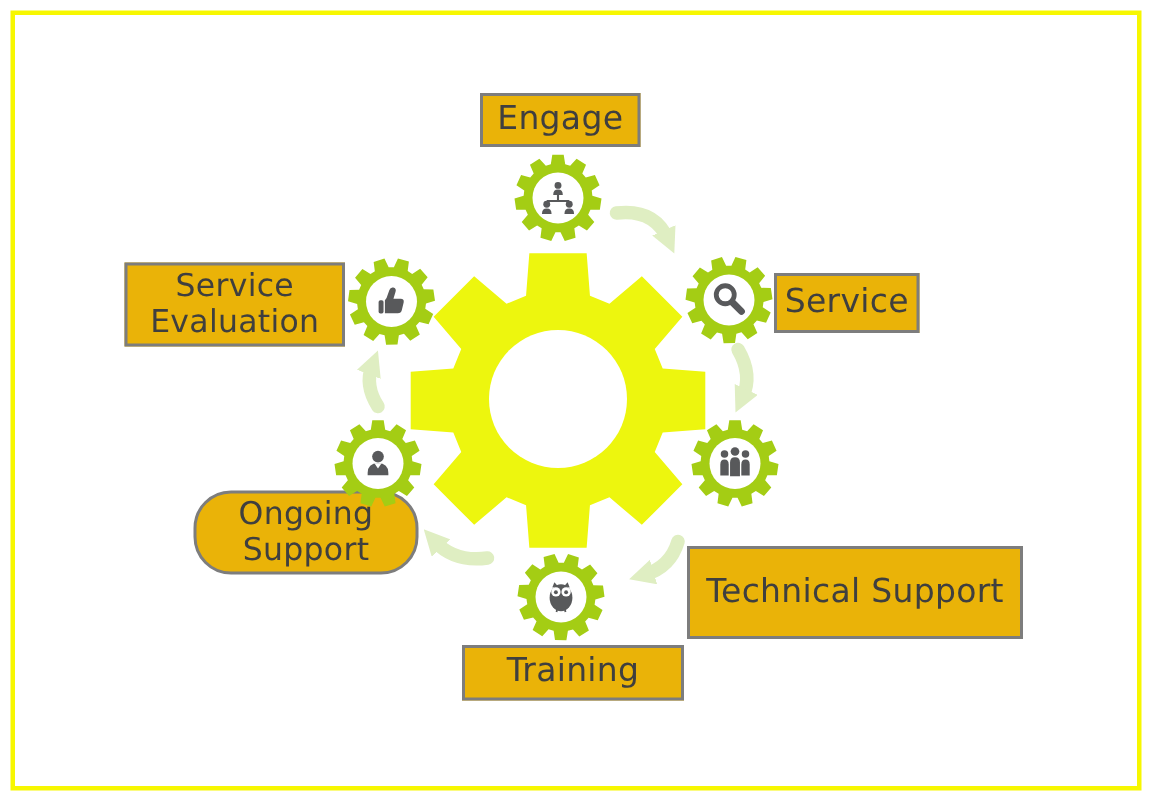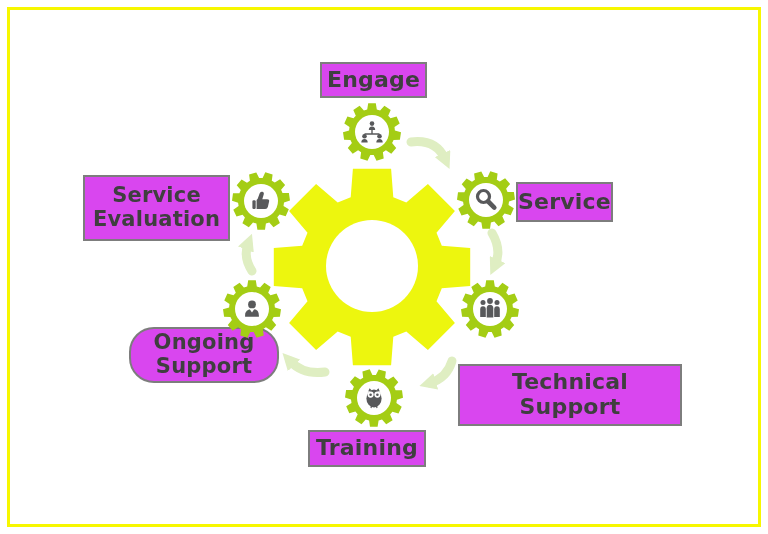--- a/index.html
+++ b/index.html
@@ -1,29 +1,29 @@
 <!DOCTYPE html>
 <html><head>
 <meta charset="utf-8">
 <style>
   html,body{margin:0;padding:0;background:#fff;}
   #stage{position:relative;width:768px;height:534px;background:#ffffff;overflow:hidden;
          font-family:"DejaVu Sans","Liberation Sans",sans-serif;}
   #frame{position:absolute;inset:7px;border-style:solid;border-width:3px;pointer-events:none;z-index:3;}
-  .label-box{position:absolute;box-sizing:border-box;background:#d946ef;border:2px solid #7d7d7d;
-             color:#3f3f3f;font-weight:bold;display:flex;align-items:center;justify-content:center;
+  .label-box{position:absolute;box-sizing:border-box;background:#eab308;border:2px solid #7d7d7d;
+             color:#3f3f3f;font-weight:normal;display:flex;align-items:center;justify-content:center;
              text-align:center;line-height:1.12;z-index:1;letter-spacing:0.2px;}
   .fs1{font-size:22px;}
   .fs2{font-size:21px;padding:0 6px;}
   #box-engage{left:320px;top:62px;width:107px;height:36px;}
   #box-assess{left:516px;top:182px;width:97px;height:40px;}
   #box-technical{left:458px;top:332px;width:224px;height:62px;padding:0 10px;margin-top:32px;}
-  #box-training{left:308px;top:430px;width:118px;height:37px;}
+  #box-training{left:308px;top:430px;width:148px;height:37px;}
   #box-ongoing{left:129px;top:327px;width:150px;height:56px;border-radius:25px;}
-  #box-service{left:83px;top:175px;width:147px;height:66px;}
+  #box-service{left:83px;top:175px;width:147px;height:56px;}
   #gearsvg{position:absolute;left:0;top:0;z-index:2;}
 </style>
 </head>
 <body>
 
 <div id="stage">
 
   <div id="frame" style="border-color: rgb(247, 247, 0);"></div>
 
   <div class="label-box fs1" id="box-engage">

